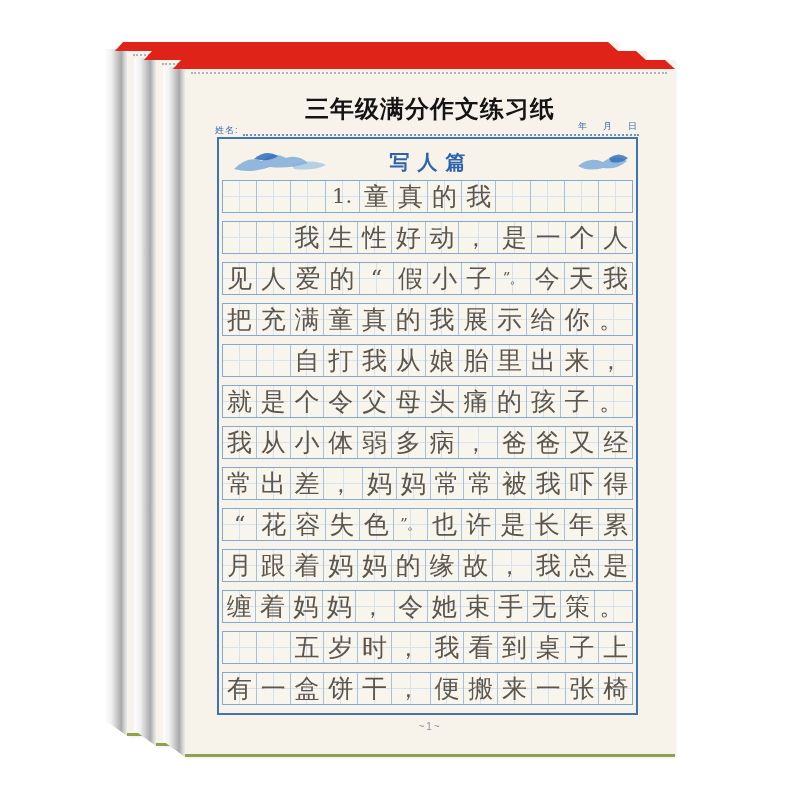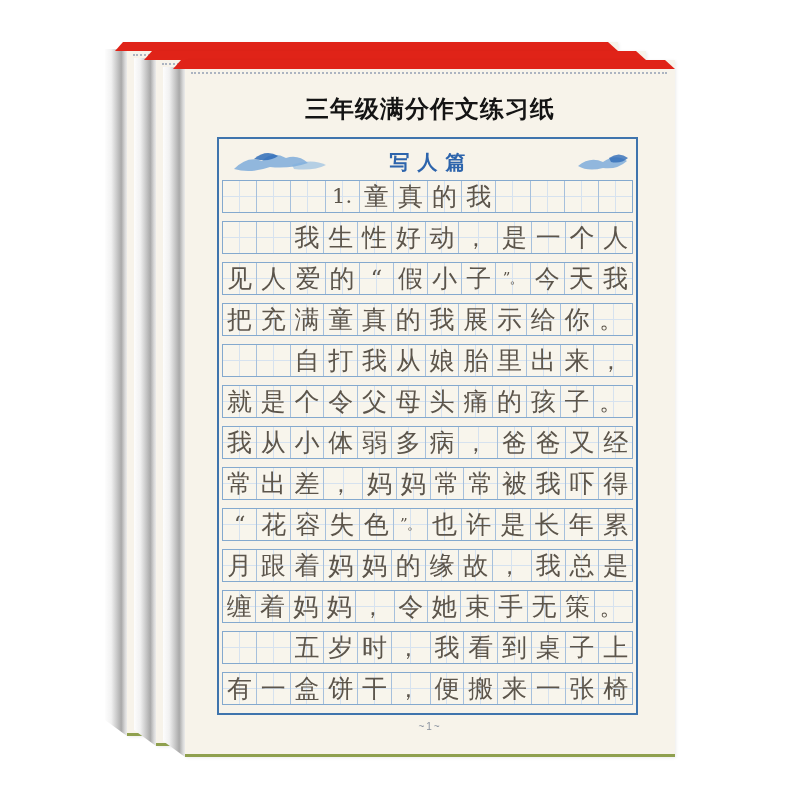--- a/index.html
+++ b/index.html
@@ -76,20 +76,25 @@
     <div class="stripe"></div>
     <div class="perf"></div>
   </div>
 
   <div class="book" id="book1">
     <div class="spine"></div>
     <div class="cover">
 
       <div class="cover-title">三年级满分作文练习纸</div>
 
+      <div class="name-row">
+        <span class="name-label">姓名:</span>
+        <span class="dotline"></span>
+        <span class="date-group"><span>年</span><span>月</span><span>日</span></span>
+      </div>
 
       <div class="comp-box">
         <div class="band">
           <svg class="cloud-left" width="112" height="30" viewBox="0 0 112 30">
             <path d="M6 22 Q20 8 34 14 Q44 3 58 11 Q70 7 80 16 Q62 22 42 20 Q22 27 6 22Z" fill="#5a96d6" opacity="0.65"></path>
             <path d="M26 12 Q38 2 50 9 Q44 14 32 13Z" fill="#2f6cb8" opacity="0.85"></path>
             <path d="M64 18 Q84 11 98 18 Q86 24 66 22Z" fill="#7fb0de" opacity="0.55"></path>
           </svg>
           <div class="band-title">写人篇</div>
           <svg class="cloud-right" width="56" height="28" viewBox="0 0 56 28">

